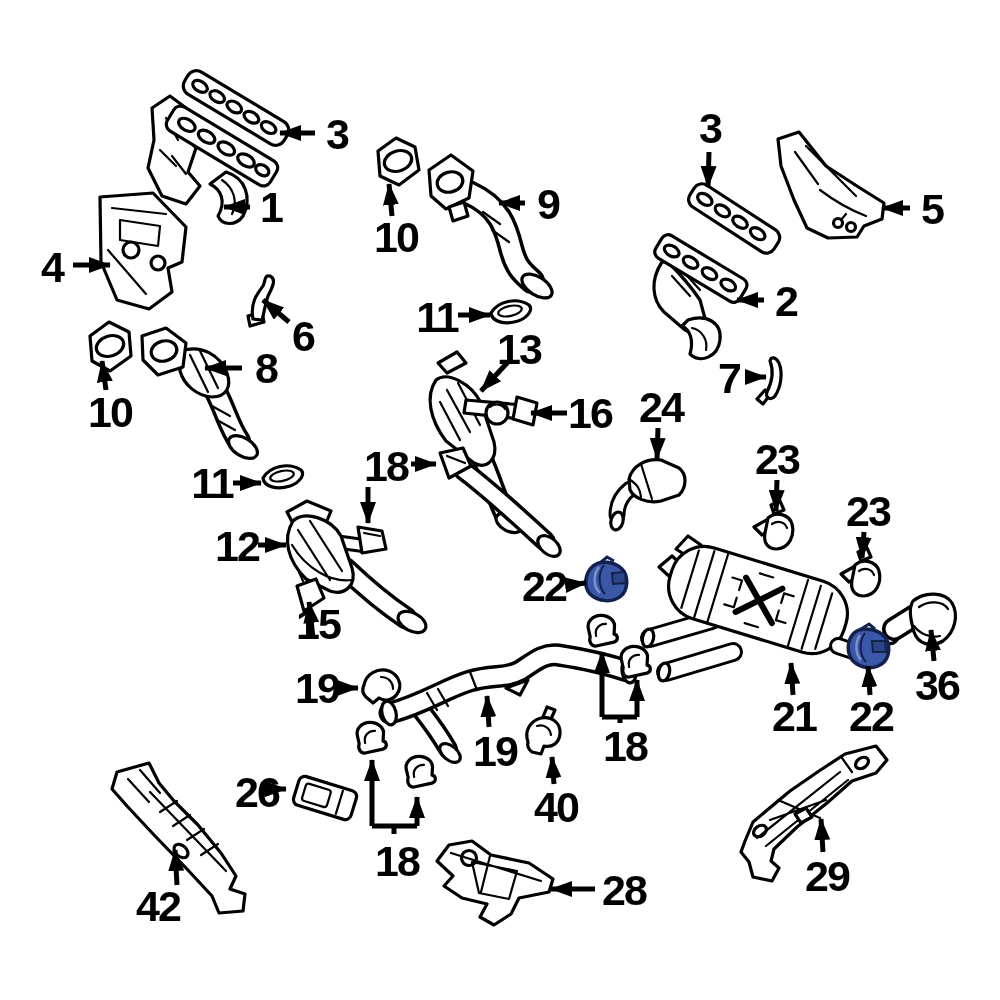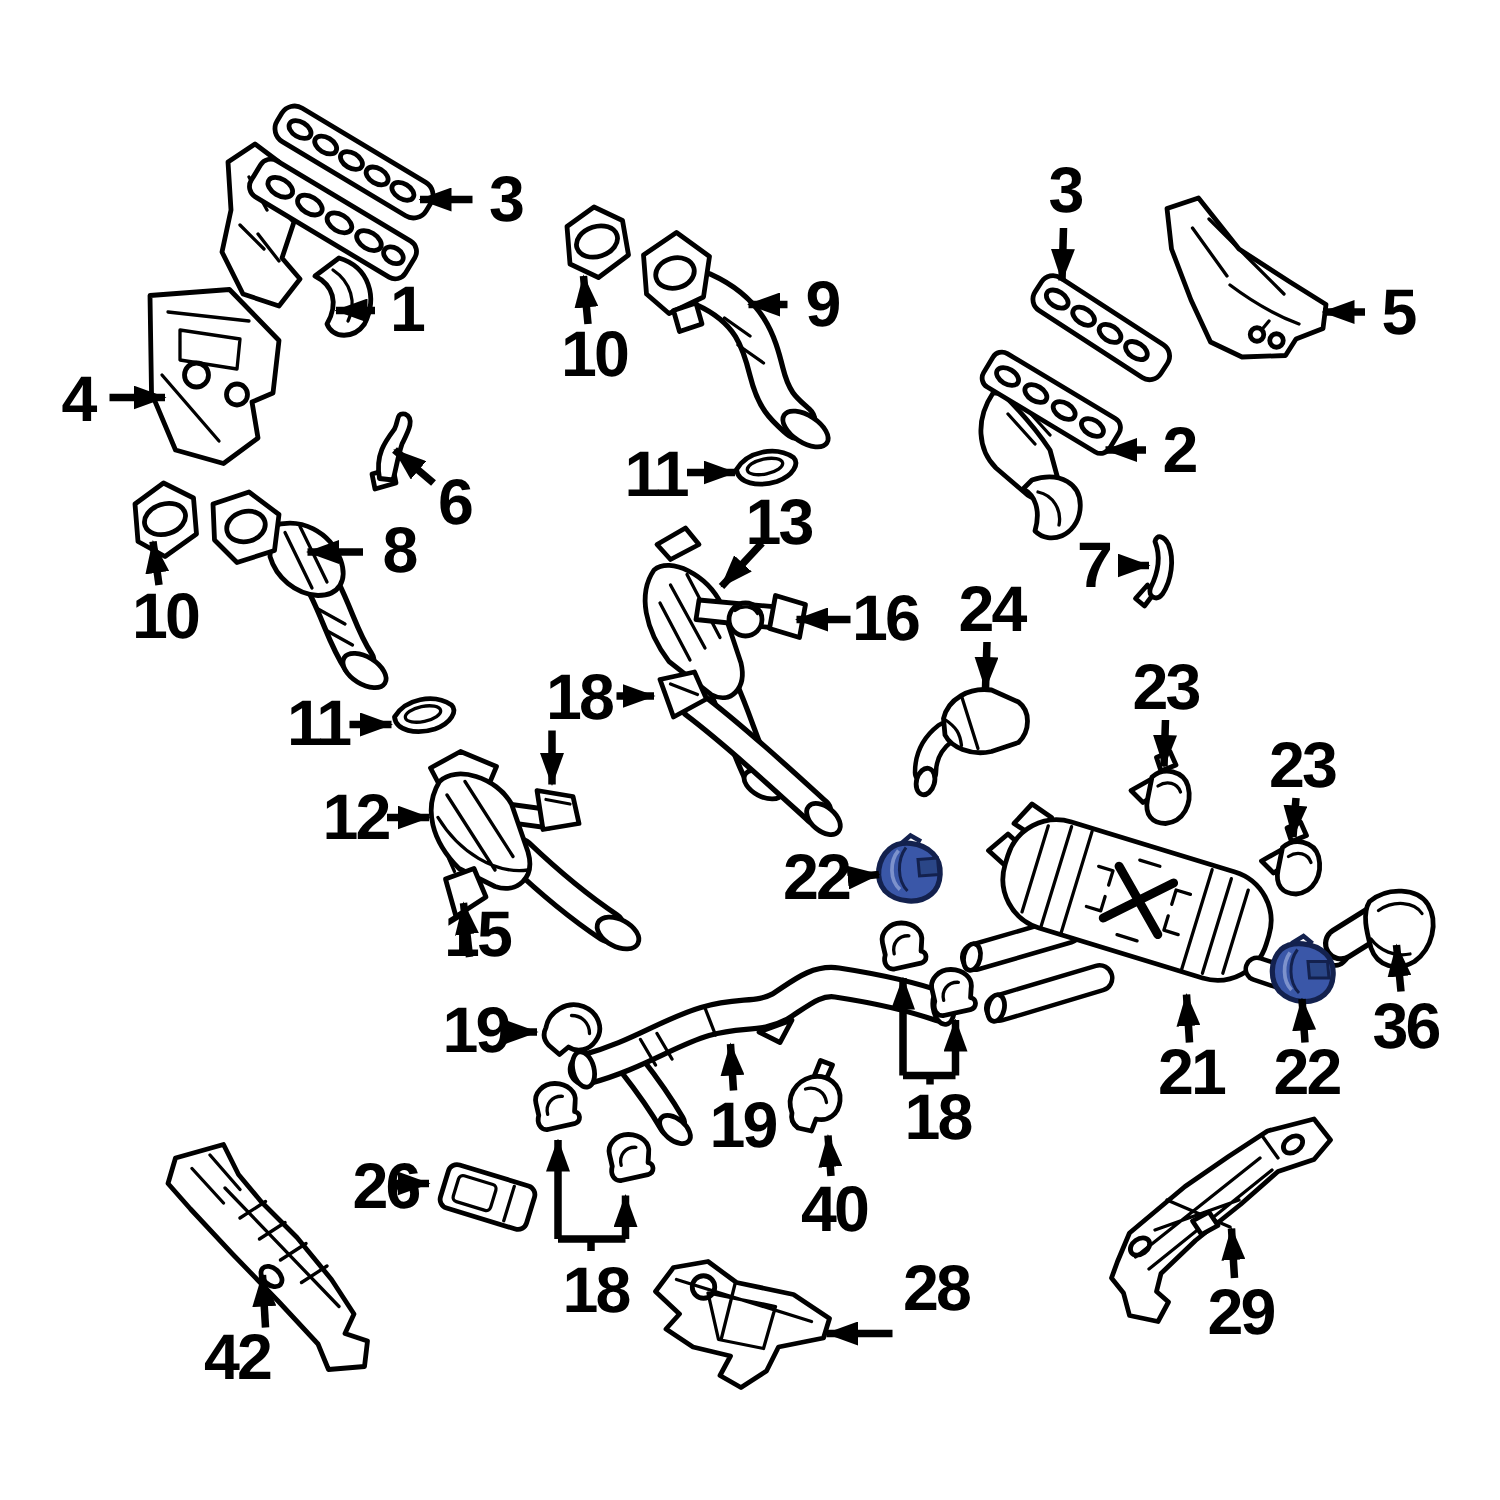--- a/index.html
+++ b/index.html
@@ -383,15 +383,15 @@
 <div class="callout" style="left:868px;top:511px">23</div>
 <div class="callout" style="left:794px;top:716px">21</div>
 <div class="callout" style="left:871px;top:716px">22</div>
 <div class="callout" style="left:937px;top:685px">36</div>
 <div class="callout" style="left:257px;top:792px">26</div>
 <div class="callout" style="left:158px;top:906px">42</div>
 <div class="callout" style="left:495px;top:751px">19</div>
 <div class="callout" style="left:556px;top:807px">40</div>
 <div class="callout" style="left:625px;top:746px">18</div>
 <div class="callout" style="left:397px;top:861px">18</div>
-<div class="callout" style="left:624px;top:860px">28</div>
+<div class="callout" style="left:624px;top:890px">28</div>
 <div class="callout" style="left:827px;top:876px">29</div>
 </div>
 
 </body></html>

